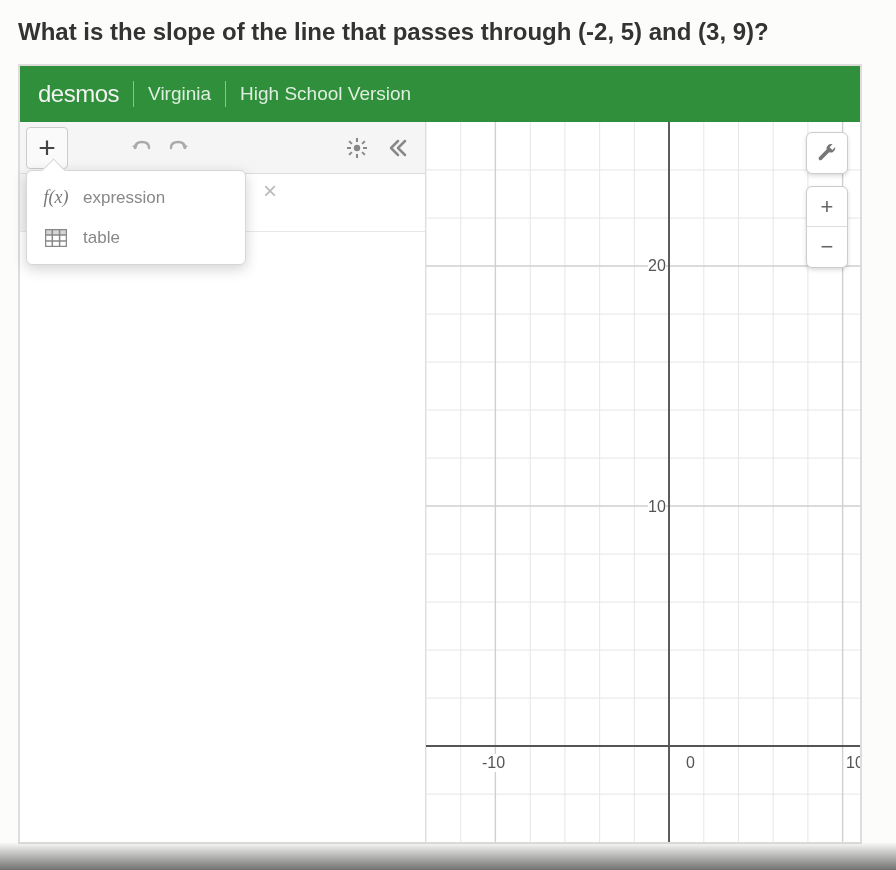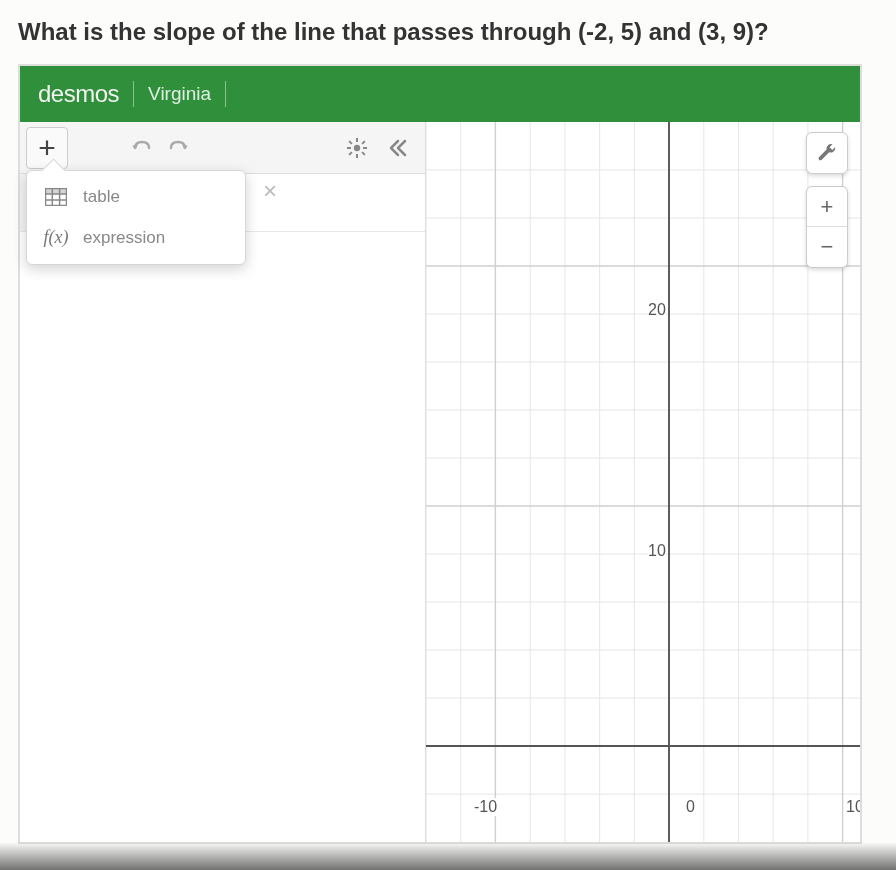--- a/index.html
+++ b/index.html
@@ -175,21 +175,20 @@
       position: relative;
       background: #fff;
       overflow: hidden;
     }
     .graph svg.grid { position: absolute; inset: 0; }
     .axis-label {
       position: absolute;
       font-size: 16px;
       color: #555;
       background: #fff;
-      margin-top: 44px;
     }
     
     .right-controls {
       position: absolute;
       top: 10px;
       right: 12px;
       width: 42px;
       display: flex;
       flex-direction: column;
       gap: 12px;
@@ -239,20 +238,21 @@
 <div class="page-wrap">
   <div class="question">What is the slope of the line that passes through (-2, 5) and (3, 9)?</div>
 
   <div class="calc-wrap">
 
     <div class="calc-header">
       <span class="brand">desmos</span>
       <span class="hdr-divider"></span>
       <span class="hdr-text">Virginia</span>
       <span class="hdr-divider"></span>
+      <span class="hdr-text">High School Version</span>
     </div>
 
     <div class="calc-body">
 
       <div class="sidebar">
         <div class="toolbar">
           <div class="tool-btn add">+</div>
           <span style="width:50px"></span>
           <div class="tool-btn undo">
             <svg viewBox="0 0 24 24">
@@ -289,35 +289,35 @@
           </div>
         </div>
 
         <div class="expr-row">
           <div class="row-num">1</div>
         </div>
 
         <div class="popover">
           <div class="close-x">×</div>
           <div class="pop-item">
+            <span class="pop-icon fx">f(x)</span>
+            <span>expression</span>
+          </div>
+          <div class="pop-item">
             <span class="pop-icon tbl">
               <svg viewBox="0 0 22 18">
                   <rect x="0.5" y="0.5" width="21" height="17" fill="none" stroke="#888" stroke-width="1.5"></rect>
                   <line x1="0" y1="6" x2="22" y2="6" stroke="#888" stroke-width="1.5"></line>
                   <line x1="0" y1="12" x2="22" y2="12" stroke="#888" stroke-width="1.5"></line>
                   <line x1="7.3" y1="0" x2="7.3" y2="18" stroke="#888" stroke-width="1.5"></line>
                   <line x1="14.6" y1="0" x2="14.6" y2="18" stroke="#888" stroke-width="1.5"></line>
                   <rect x="0" y="0" width="22" height="6" fill="#888" opacity="0.35"></rect>
                 </svg>
             </span>
             <span>table</span>
-          </div>
-          <div class="pop-item">
-            <span class="pop-icon fx">f(x)</span>
-            <span>expression</span>
           </div>
         </div>
       </div>
 
       <div class="graph">
         <svg class="grid" width="100%" height="100%" viewBox="0 0 454 722" preserveAspectRatio="none">
 
           <g stroke="#e5e5e5" stroke-width="1">
 
             <line x1="0" y1="0" x2="0" y2="722"></line>
@@ -354,21 +354,21 @@
           </g>
 
           <g stroke="#555" stroke-width="2">
             <line x1="254.2" y1="0" x2="254.2" y2="722"></line>
             <line x1="0" y1="625.8" x2="454" y2="625.8"></line>
           </g>
         </svg>
 
         <span class="axis-label" style="left:222px; top:135px;">20</span>
         <span class="axis-label" style="left:222px; top:376px;">10</span>
-        <span class="axis-label" style="left:48px; top:632px;">-10</span>
+        <span class="axis-label" style="left:56px; top:632px;">-10</span>
         <span class="axis-label" style="left:260px; top:632px;">0</span>
         <span class="axis-label" style="left:420px; top:632px;">10</span>
 
         <div class="right-controls">
           <div class="ctrl-btn">
             <svg viewBox="0 0 24 24" width="22" height="22">
                 <path d="M21 6.5a5 5 0 0 1-6.6 4.7L6 19.5a2 2 0 0 1-2.8-2.8l8.3-8.4A5 5 0 0 1 18 2.5l-3.2 3.2 1.5 1.5 1.5 1.5L21 5.5z" fill="#777"></path>
               </svg>
           </div>
           <div class="zoom-group">

